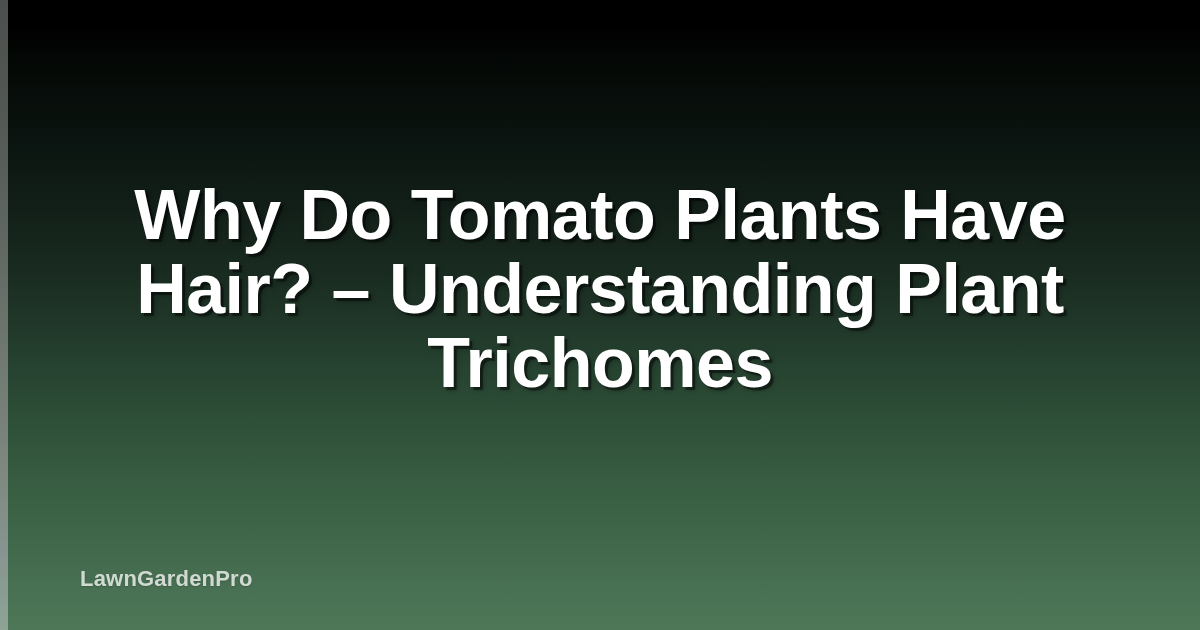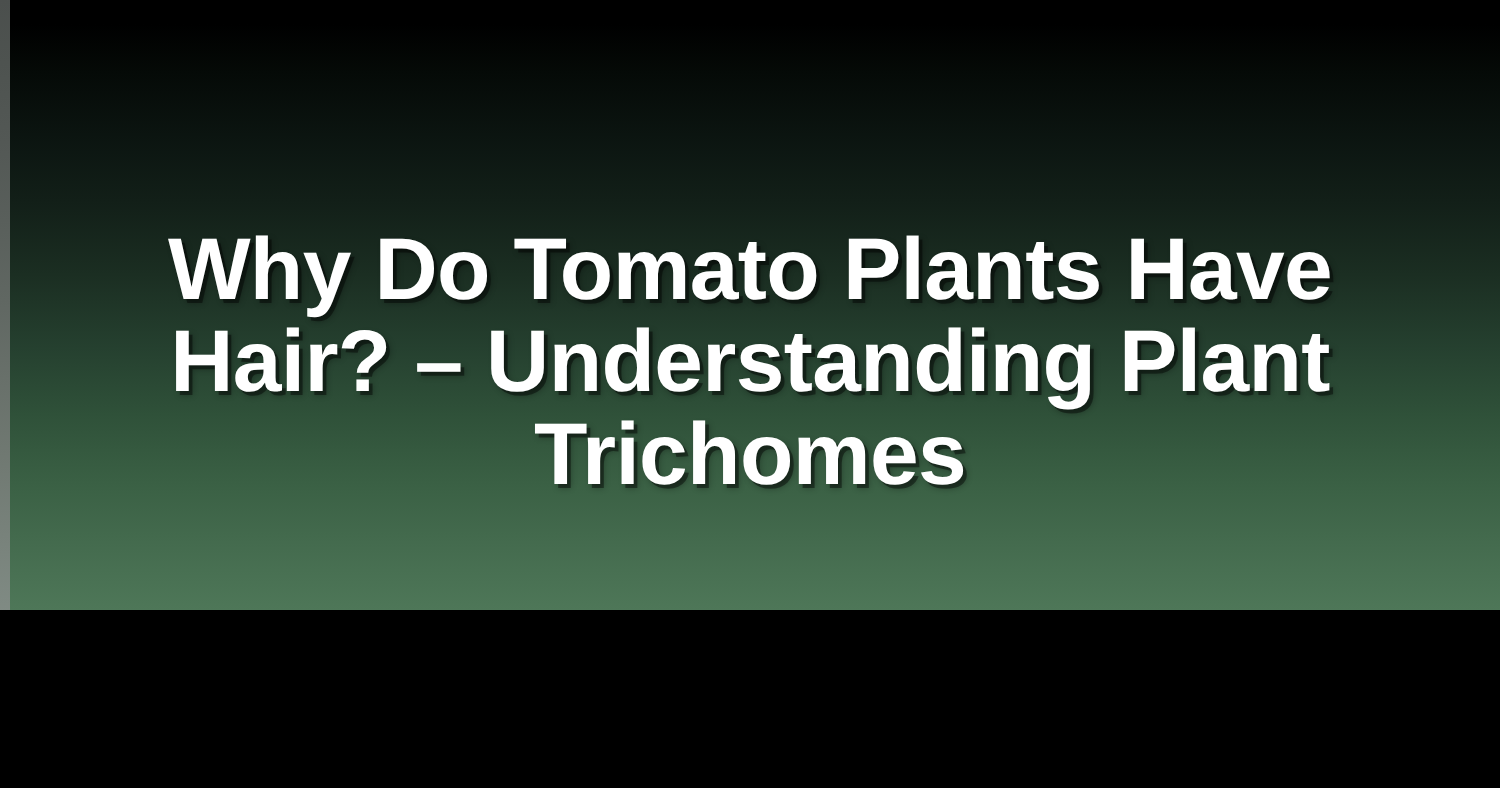--- a/index.html
+++ b/index.html
@@ -8,21 +8,21 @@
   html, body {
     width:1200px;
     height:630px;
     overflow:hidden;
     background:#000;
   }
 
   .card {
     position:relative;
     width:1200px;
-    height:488px;
+    height:630px;
     overflow:hidden;
     font-family:"Liberation Sans", "DejaVu Sans", sans-serif;
   }
 
   
   .bg-gradient {
     position:absolute;
     inset:0;
     background:linear-gradient(
       180deg,
@@ -107,14 +107,15 @@
 <div class="card">
 
   <div class="bg-gradient"></div>
 
   <div class="edge-strip"></div>
 
   <div class="title-block">
     <h1 class="title">Why Do Tomato Plants Have Hair? – Understanding Plant Trichomes</h1>
   </div>
 
+  <div class="watermark">LawnGardenPro</div>
 
 </div>
 
 </body></html>

